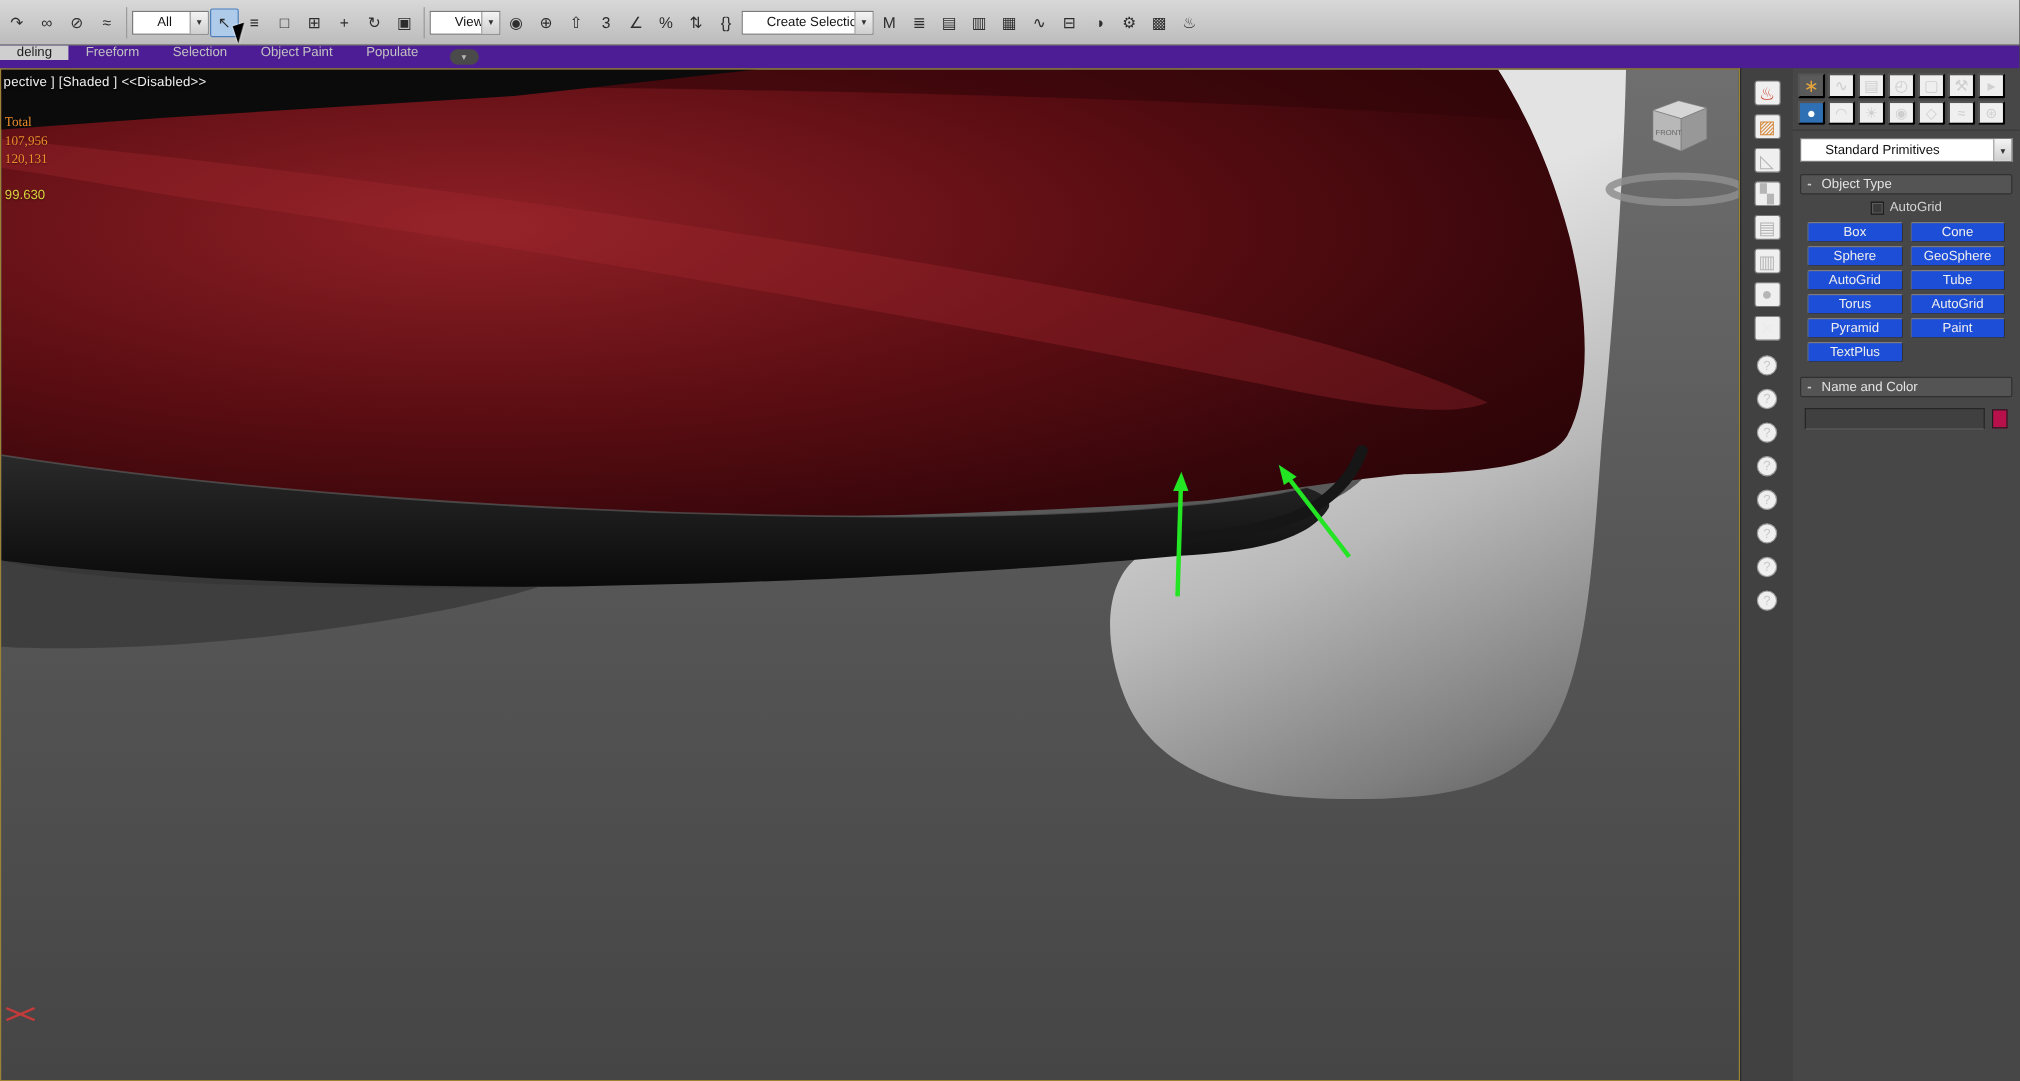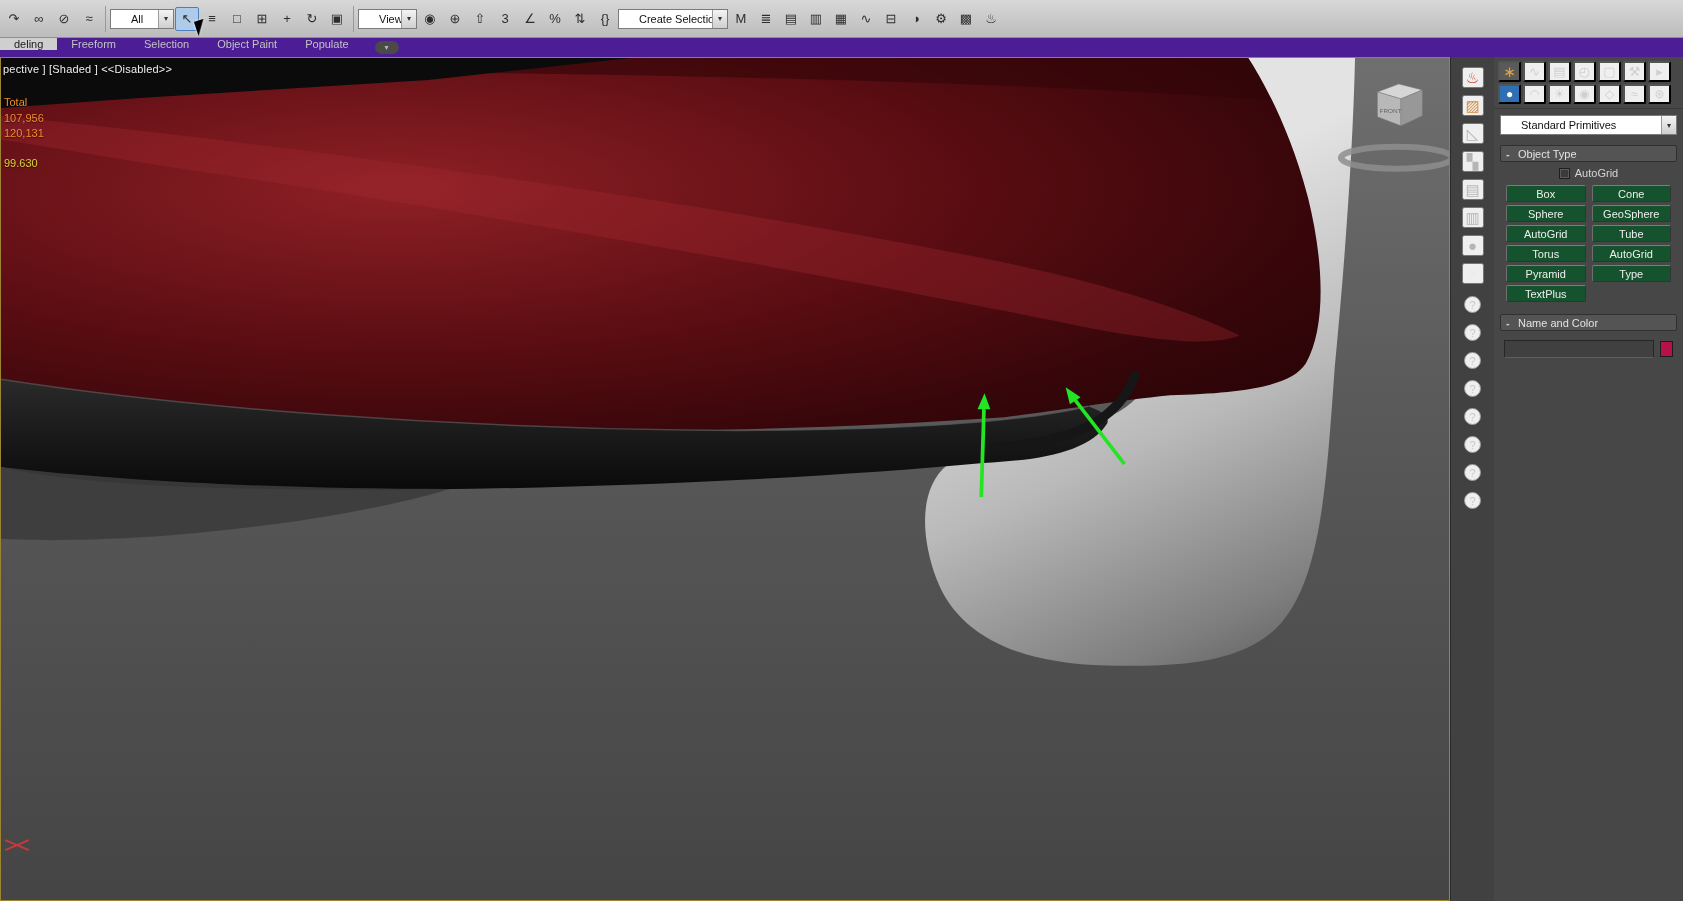--- a/index.html
+++ b/index.html
@@ -51,21 +51,21 @@
   .pcat{width:23px;height:20px;display:flex;align-items:center;justify-content:center;color:#cfcfcf;font-size:12px;border-radius:2px}
   .pcat[data-active="true"]{background:#2f6fb3;color:#fff}
   .pcombo{margin:6px 6px 2px;height:20px}
   .rollhead{margin:8px 6px 0;height:17px;background:#545454;border:1px solid #303030;border-radius:2px;display:flex;align-items:center;padding:0 5px;color:#e3e3e3}
   .rollhead .minus{width:12px;font-weight:bold;color:#cfcfcf}
   .rollhead .rtitle{flex:1;text-align:left;padding-right:12px}
   .agrow{display:flex;justify-content:center;align-items:center;gap:5px;height:22px}
   .chk{width:11px;height:11px;background:#3a3a3a;border:1px solid #1f1f1f;box-shadow:inset 0 0 0 1px #5c5c5c}
   .chklbl{color:#d5d5d5}
   .btngrid{display:grid;grid-template-columns:1fr 1fr;gap:3px 6px;padding:1px 12px 4px}
-  .obtn{height:17px;background:#14532d;border:1px solid #333;border-top-color:#7c7c7c;border-left-color:#6e6e6e;border-radius:2px;color:#eee;font-size:11px;display:flex;align-items:center;justify-content:center;cursor:default}
+  .obtn{height:17px;background:#1d4ed8;border:1px solid #333;border-top-color:#7c7c7c;border-left-color:#6e6e6e;border-radius:2px;color:#eee;font-size:11px;display:flex;align-items:center;justify-content:center;cursor:default}
   .ncrow{display:flex;gap:6px;padding:9px 10px;align-items:center}
   .nfield{flex:1;height:18px;background:#404040;border:1px solid #262626;border-bottom-color:#5e5e5e;color:#eee;font-size:11px;padding:0 3px;outline:none}
   .swatch{width:16px;height:16px;border:1px solid #1d1d1d}
 </style>
 </head>
 <body>
 
 <div class="app" data-name="application-window">
 
   <div class="toolbar" data-name="main-toolbar">
@@ -278,21 +278,21 @@
 
         <g data-name="world-axis-tripod" transform="translate(2,774)">
           <line x1="2" y1="10" x2="24" y2="20" stroke="#c23b3b" stroke-width="2"></line>
           <line x1="2" y1="20" x2="24" y2="10" stroke="#c23b3b" stroke-width="2"></line>
         </g>
       </svg>
 
       <div class="vp-label" data-name="viewport-label">pective ] [Shaded ]  &lt;&lt;Disabled&gt;&gt;</div>
 
       <div class="vp-stats" data-name="viewport-statistics">
-        <div style="color: rgb(239, 142, 44);">
+        <div style="color: rgb(239, 142, 44); font-family: Liberation Serif, serif;">
           <div data-name="stats-total-label">Total</div>
           <div data-name="stats-polys-value">107,956</div>
           <div data-name="stats-verts-value">120,131</div>
         </div>
         <div class="vp-fps" data-name="stats-fps-value" style="color: rgb(216, 210, 62);">99.630</div>
       </div>
     </div>
 
     <div class="strip" data-name="side-toolbar-strip">
       <div style="display:flex;flex-direction:column;gap:7px;align-items:center" data-name="side-toolbar-icons">
@@ -404,21 +404,21 @@
 
       <button class="obtn" data-name="primitive-button">Box</button>
           <button class="obtn" data-name="primitive-button">Cone</button>
           <button class="obtn" data-name="primitive-button">Sphere</button>
           <button class="obtn" data-name="primitive-button">GeoSphere</button>
           <button class="obtn" data-name="primitive-button">AutoGrid</button>
           <button class="obtn" data-name="primitive-button">Tube</button>
           <button class="obtn" data-name="primitive-button">Torus</button>
           <button class="obtn" data-name="primitive-button">AutoGrid</button>
           <button class="obtn" data-name="primitive-button">Pyramid</button>
-          <button class="obtn" data-name="primitive-button">Type</button>
+          <button class="obtn" data-name="primitive-button">Paint</button>
           <button class="obtn" data-name="primitive-button">TextPlus</button>
         </div>
 
       <div class="rollhead" data-name="name-color-rollout-header">
         <span class="minus" data-name="collapse-icon">-</span>
         <span class="rtitle" data-name="rollout-title">Name and Color</span>
       </div>
 
       <div class="ncrow" data-name="name-color-row">
         <input class="nfield" type="text" data-name="object-name-field" style="">

